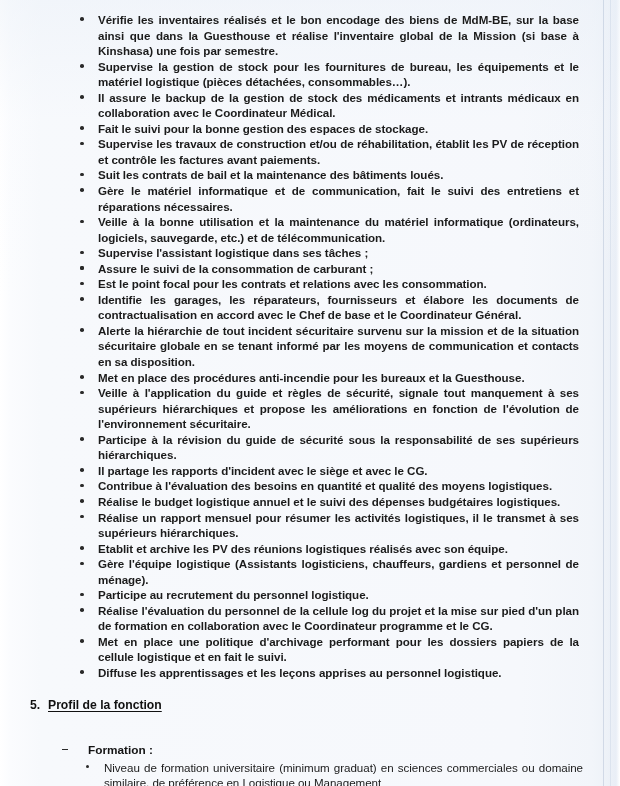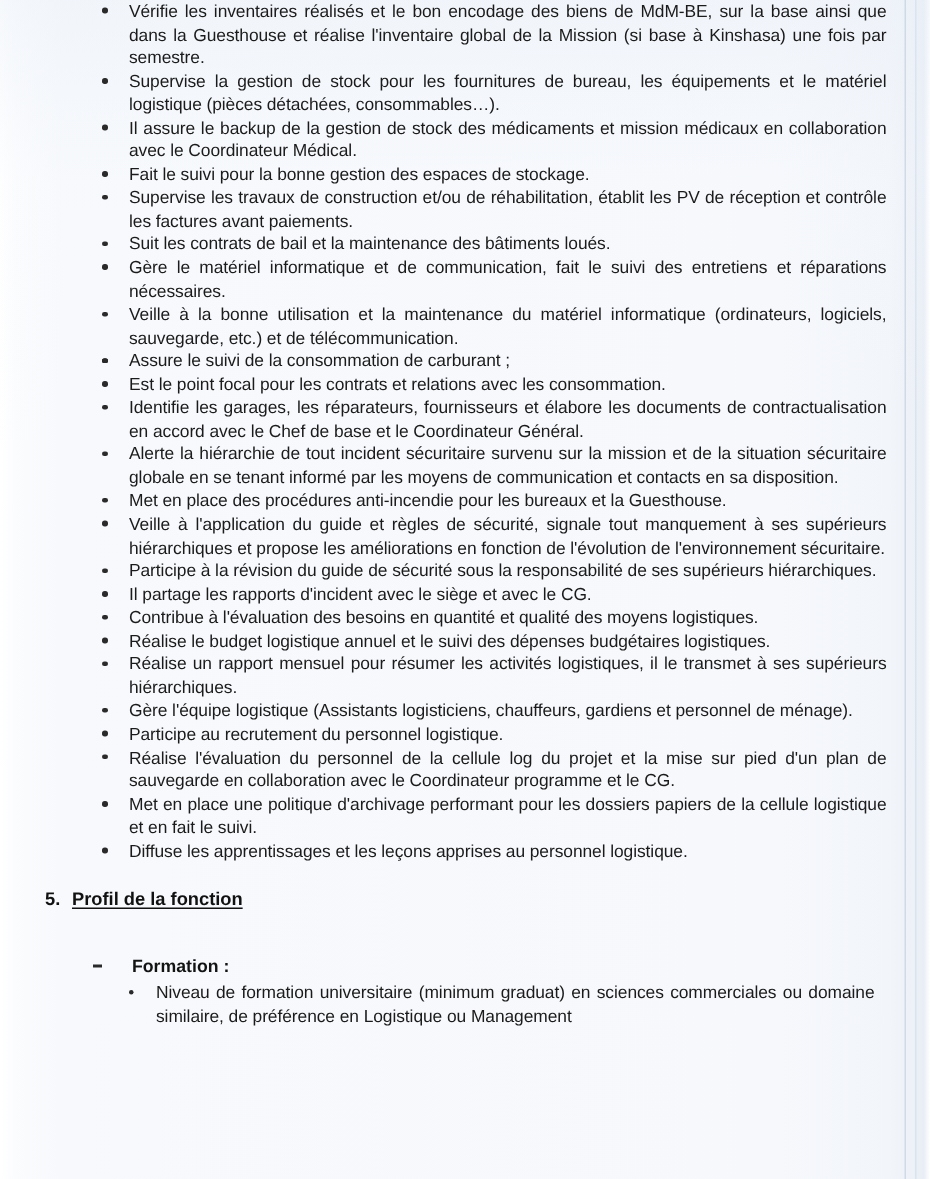--- a/index.html
+++ b/index.html
@@ -61,22 +61,23 @@
 
   .content {
     position: relative;
     width: 620px;
     padding: 0;
   }
 
   
   ul.bullets {
     list-style: none;
-    margin: 0;
+    margin: 12px;
     padding: 0;
+    font-weight: bold;
   }
   ul.bullets > li {
     position: relative;
     margin: 0 0 0 0;
     padding: 0 29px 0 86px;      
     font-size: 11.6px;
     line-height: 15.55px;
     text-align: justify;
     text-justify: inter-word;
     letter-spacing: -0.05px;
@@ -179,21 +180,21 @@
       <li>
           <span class="marker"></span>
           <span class="txt">Vérifie les inventaires réalisés et le bon encodage des biens de MdM-BE, sur la base ainsi que dans la Guesthouse et réalise l'inventaire global de la Mission (si base à Kinshasa) une fois par semestre.</span>
         </li>
       <li>
           <span class="marker"></span>
           <span class="txt">Supervise la gestion de stock pour les fournitures de bureau, les équipements et le matériel logistique (pièces détachées, consommables…).</span>
         </li>
       <li>
           <span class="marker"></span>
-          <span class="txt">Il assure le backup de la gestion de stock des médicaments et mission médicaux en collaboration avec le Coordinateur Médical.</span>
+          <span class="txt">Il assure le backup de la gestion de stock des médicaments et intrants médicaux en collaboration avec le Coordinateur Médical.</span>
         </li>
       <li>
           <span class="marker"></span>
           <span class="txt">Fait le suivi pour la bonne gestion des espaces de stockage.</span>
         </li>
       <li>
           <span class="marker"></span>
           <span class="txt">Supervise les travaux de construction et/ou de réhabilitation, établit les PV de réception et contrôle les factures avant paiements.</span>
         </li>
       <li>
@@ -203,20 +204,21 @@
       <li>
           <span class="marker"></span>
           <span class="txt">Gère le matériel informatique et de communication, fait le suivi des entretiens et réparations nécessaires.</span>
         </li>
       <li>
           <span class="marker"></span>
           <span class="txt">Veille à la bonne utilisation et la maintenance du matériel informatique (ordinateurs, logiciels, sauvegarde, etc.) et de télécommunication.</span>
         </li>
       <li>
           <span class="marker"></span>
+          <span class="txt">Supervise l'assistant logistique dans ses tâches ;</span>
         </li>
       <li>
           <span class="marker"></span>
         </li>
       <li>
           <span class="marker"></span>
           <span class="txt">Assure le suivi de la consommation de carburant ;</span>
         </li>
       <li>
           <span class="marker"></span>
@@ -253,29 +255,33 @@
       <li>
           <span class="marker"></span>
           <span class="txt">Réalise le budget logistique annuel et le suivi des dépenses budgétaires logistiques.</span>
         </li>
       <li>
           <span class="marker"></span>
           <span class="txt">Réalise un rapport mensuel pour résumer les activités logistiques, il le transmet à ses supérieurs hiérarchiques.</span>
         </li>
       <li>
           <span class="marker"></span>
+          <span class="txt">Etablit et archive les PV des réunions logistiques réalisés avec son équipe.</span>
+        </li>
+      <li>
+          <span class="marker"></span>
           <span class="txt">Gère l'équipe logistique (Assistants logisticiens, chauffeurs, gardiens et personnel de ménage).</span>
         </li>
       <li>
           <span class="marker"></span>
           <span class="txt">Participe au recrutement du personnel logistique.</span>
         </li>
       <li>
           <span class="marker"></span>
-          <span class="txt">Réalise l'évaluation du personnel de la cellule log du projet et la mise sur pied d'un plan de sauvegarde en collaboration avec le Coordinateur programme et le CG.</span>
+          <span class="txt">Réalise l'évaluation du personnel de la cellule log du projet et la mise sur pied d'un plan de formation en collaboration avec le Coordinateur programme et le CG.</span>
         </li>
       <li>
           <span class="marker"></span>
           <span class="txt">Met en place une politique d'archivage performant pour les dossiers papiers de la cellule logistique et en fait le suivi.</span>
         </li>
       <li>
           <span class="marker"></span>
           <span class="txt">Diffuse les apprentissages et les leçons apprises au personnel logistique.</span>
         </li>
     </ul>

